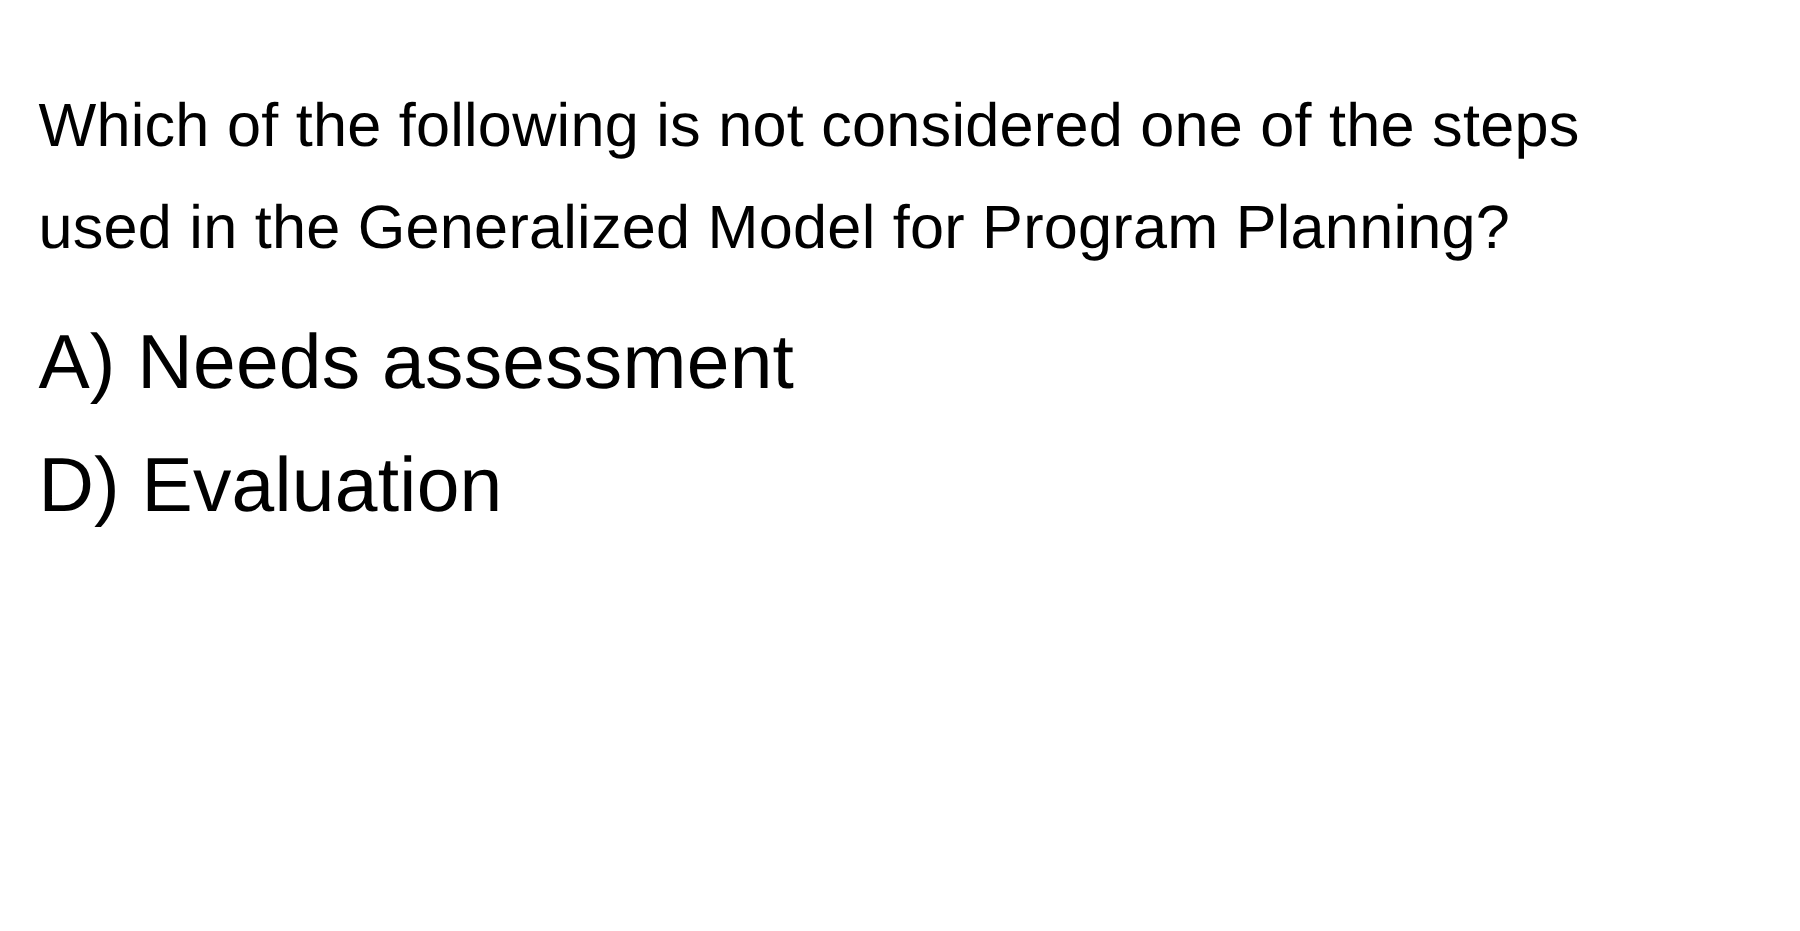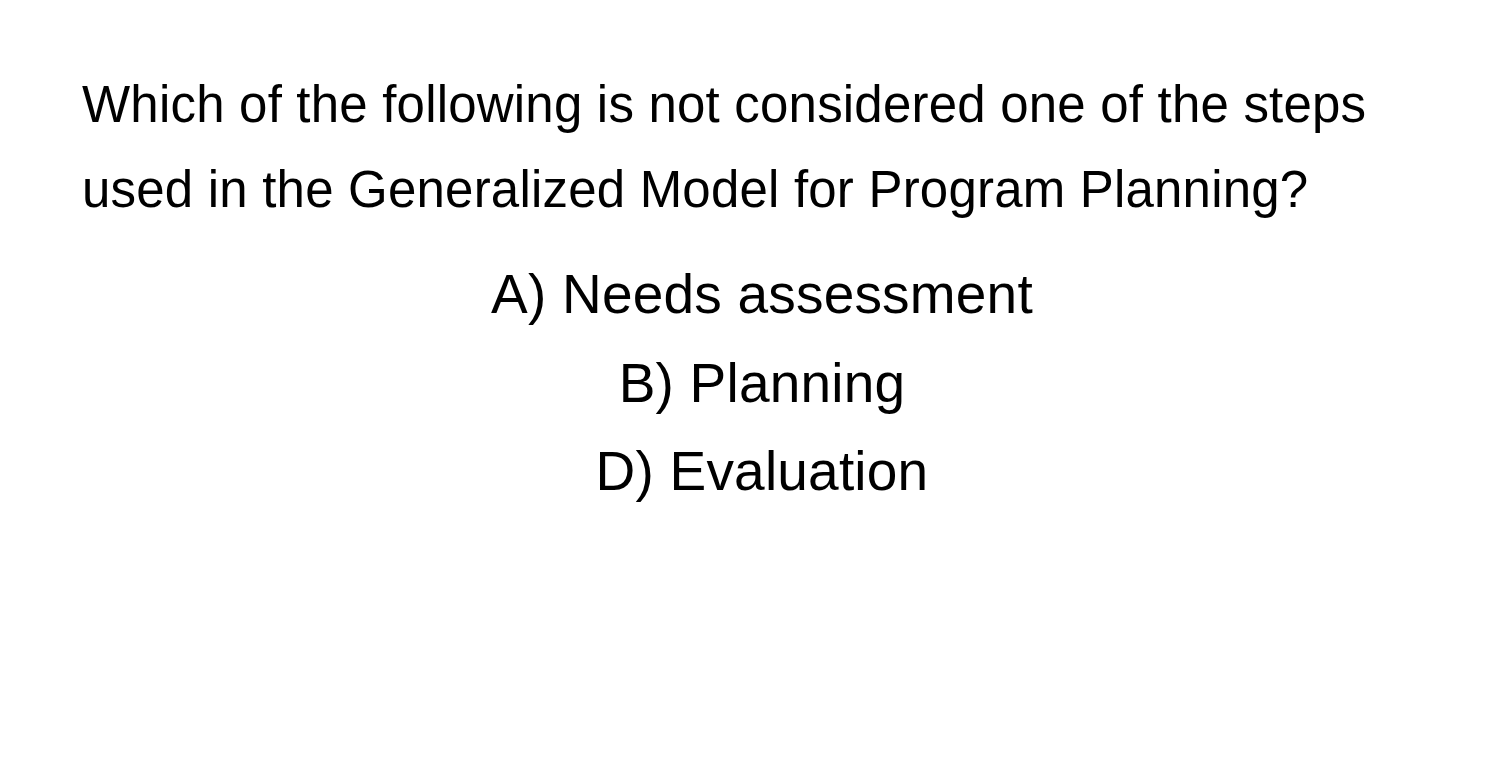--- a/index.html
+++ b/index.html
@@ -8,44 +8,42 @@
       box-sizing: border-box;
     }
     html, body {
       width: 1500px;
       height: 776px;
       background: #ffffff;
       font-family: -apple-system, BlinkMacSystemFont, "Segoe UI", Helvetica, Arial, sans-serif;
       overflow: hidden;
     }
     .container {
-      padding: 62px 58px 0 82px;
+      padding: 62px 58px 0 32px;
     }
     .question {
       font-size: 51px;
       line-height: 1.67;
       color: #000000;
       font-weight: 400;
       letter-spacing: 0.2px;
     }
     .options {
       margin-top: 18px;
     }
     .option {
-      font-size: 55px;
+      font-size: 64px;
       line-height: 1.61;
       color: #000000;
       font-weight: 400;
       letter-spacing: 0.2px;
-      text-align: center;
     }
   </style>
 </head>
 <body>
 
 <div class="container">
   <div class="question">Which of the following is not considered one of the steps used in the Generalized Model for Program Planning?</div>
   <div class="options">
     <div class="option">A) Needs assessment</div>
-    <div class="option">B) Planning</div>
     <div class="option">D) Evaluation</div>
   </div>
 </div>
 
 </body></html>

